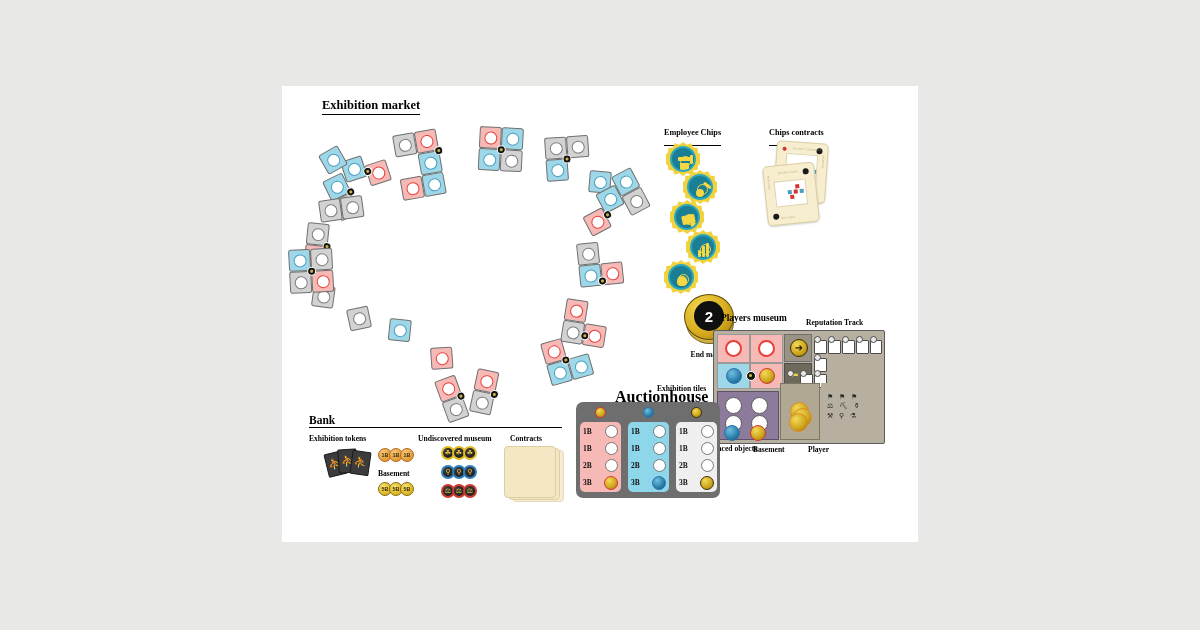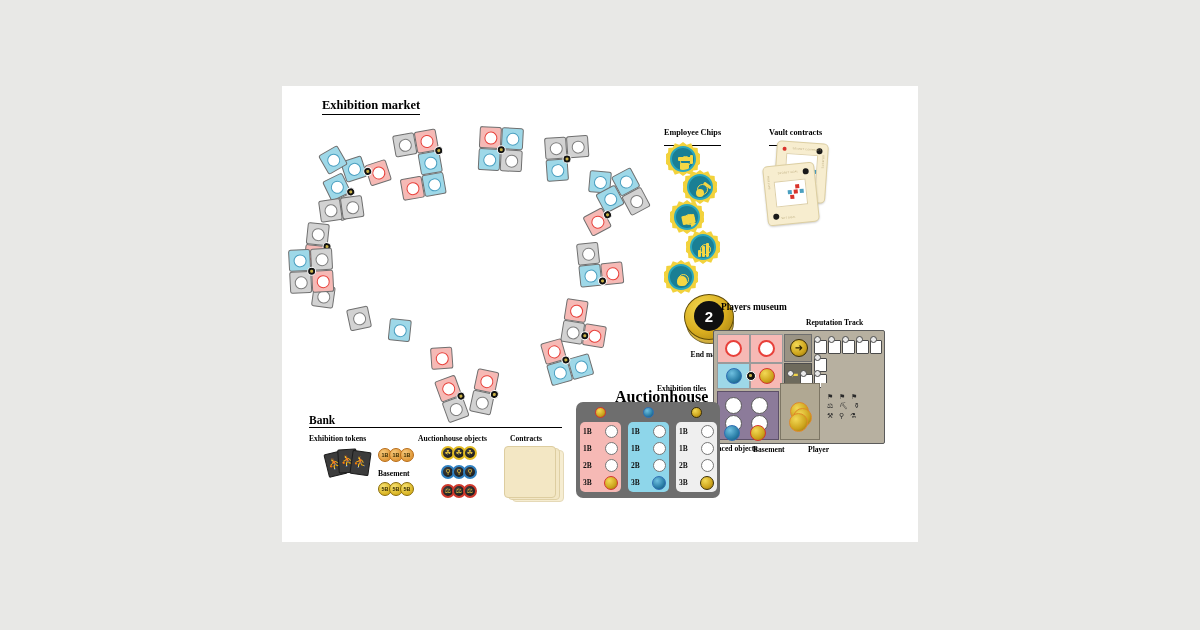--- a/index.html
+++ b/index.html
@@ -417,21 +417,21 @@
       <div class="ctr" style="left:9px;top:6px;width:30px;height:30px;font-size:15px;">2</div>
     </div>
   </div>
   <div class="abs cap" style="left:392px;top:264px;text-align:center;width:76px;">End markers</div>
 
   <div class="abs cap" style="left:375px;top:298px;">Exhibition tiles</div>
 
 
   <div class="abs sub u" style="left:382px;top:42px;">Employee Chips</div>
 
-  <div class="abs sub u" style="left:487px;top:42px;">Vault contracts</div>
+  <div class="abs sub u" style="left:487px;top:42px;">Chips contracts</div>
 
   <div class="abs" style="left:382px;top:56px;width:80px;height:170px;">
     <div class="chip" style="left:2px;top:0;">
       <div class="burst"></div>
       <div class="inner">
         <div class="gl" style="left:6px;top:9px;width:13px;height:4px;"></div>
         <div class="gl" style="left:8px;top:15px;width:9px;height:7px;"></div>
         <div class="gl" style="left:18px;top:7px;width:3px;height:9px;"></div>
         <div class="mg"></div>
       </div>
@@ -494,21 +494,21 @@
       <div class="panel" style="height:24px;top:15px;">
         <div class="blk" style="background:#d9332b;left:20px;top:4px;"></div>
         <div class="blk" style="background:#4a9fc0;left:12px;top:9px;"></div>
         <div class="blk" style="background:#d9332b;left:18px;top:9px;"></div>
         <div class="blk" style="background:#4a9fc0;left:24px;top:9px;"></div>
         <div class="blk" style="background:#d9332b;left:14px;top:14px;"></div>
       </div>
     </div>
   </div>
 
-  <div class="abs cap2" style="left:439px;top:216px;">Players museum</div>
+  <div class="abs cap2" style="left:439px;top:227px;">Players museum</div>
 
   <div class="abs cap" style="left:524px;top:232px;">Reputation Track</div>
 
   <div class="abs" id="museum" style="left:431px;top:244px;width:170px;height:112px;">
 
     <div class="mcell" style="left:3px;top:3px;width:33px;height:29px;background:#f6b9b5;">
       <span style="width:17px;height:17px;border-radius:50%;background:#fff;border:2px solid #e8403a;box-sizing:border-box;"></span>
     </div>
     <div class="mcell" style="left:36px;top:3px;width:33px;height:29px;background:#f6b9b5;">
       <span style="width:17px;height:17px;border-radius:50%;background:#fff;border:2px solid #e8403a;box-sizing:border-box;"></span>
@@ -634,21 +634,21 @@
       <div class="arow" style="top:53px;">
         <span class="lbl">3B</span>
         <span class="coin gold" style="position:relative;width:14px;height:14px;"></span>
       </div>
     </div>
   </div>
 
   <div class="abs hdr" style="left:27px;top:328px;width:253px;font-size:11.5px;">Bank</div>
 
   <div class="abs cap" style="left:27px;top:348px;">Exhibition tokens</div>
-  <div class="abs cap" style="left:136px;top:348px;">Auctionhouse objects</div>
+  <div class="abs cap" style="left:136px;top:348px;">Undiscovered museum</div>
   <div class="abs cap" style="left:228px;top:348px;">Contracts</div>
   <div class="abs cap" style="left:96px;top:383px;">Basement</div>
 
   <div class="abs" style="left:44px;top:362px;width:60px;height:30px;">
     <div class="reptok" style="left:0;top:4px;transform:rotate(-14deg);">
       <span class="run">⛹</span>
     </div>
     <div class="reptok" style="left:12px;top:1px;transform:rotate(-4deg);">
       <span class="run">⛹</span>
     </div>

